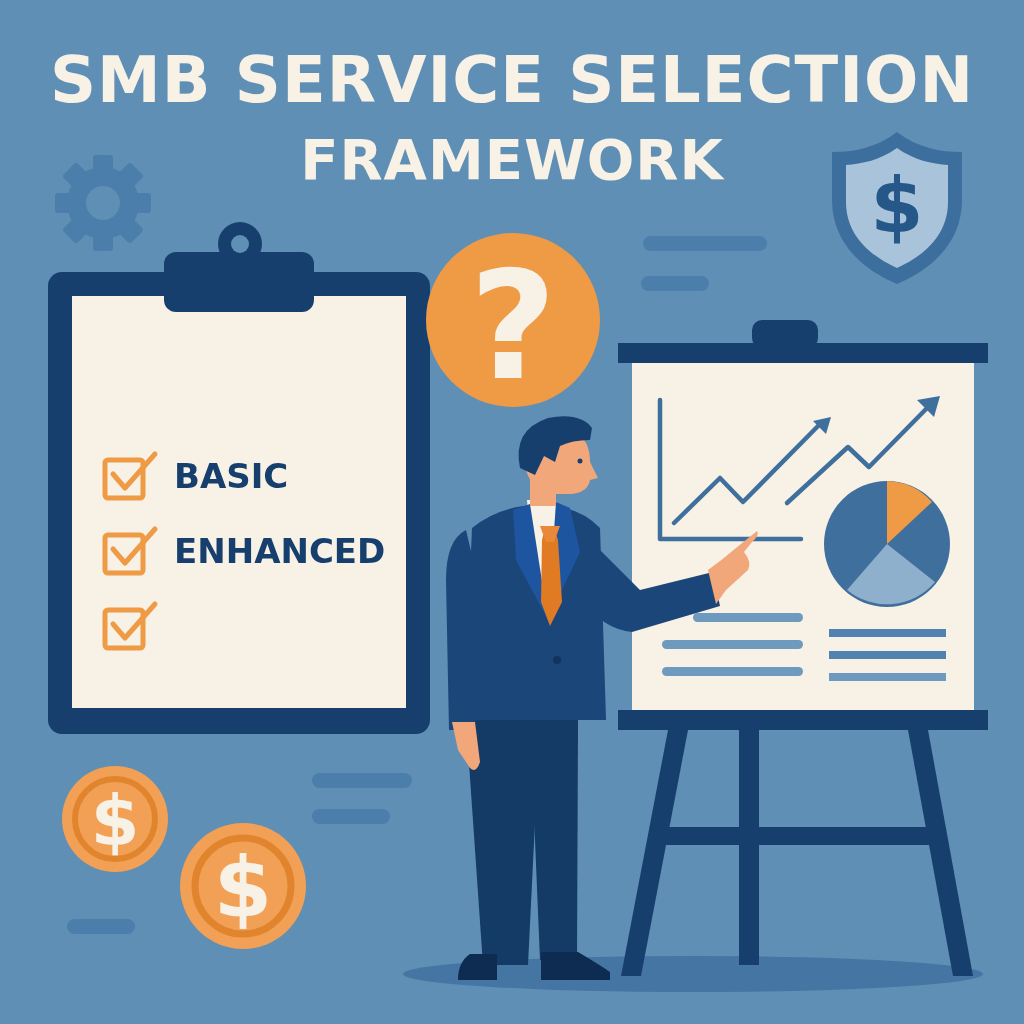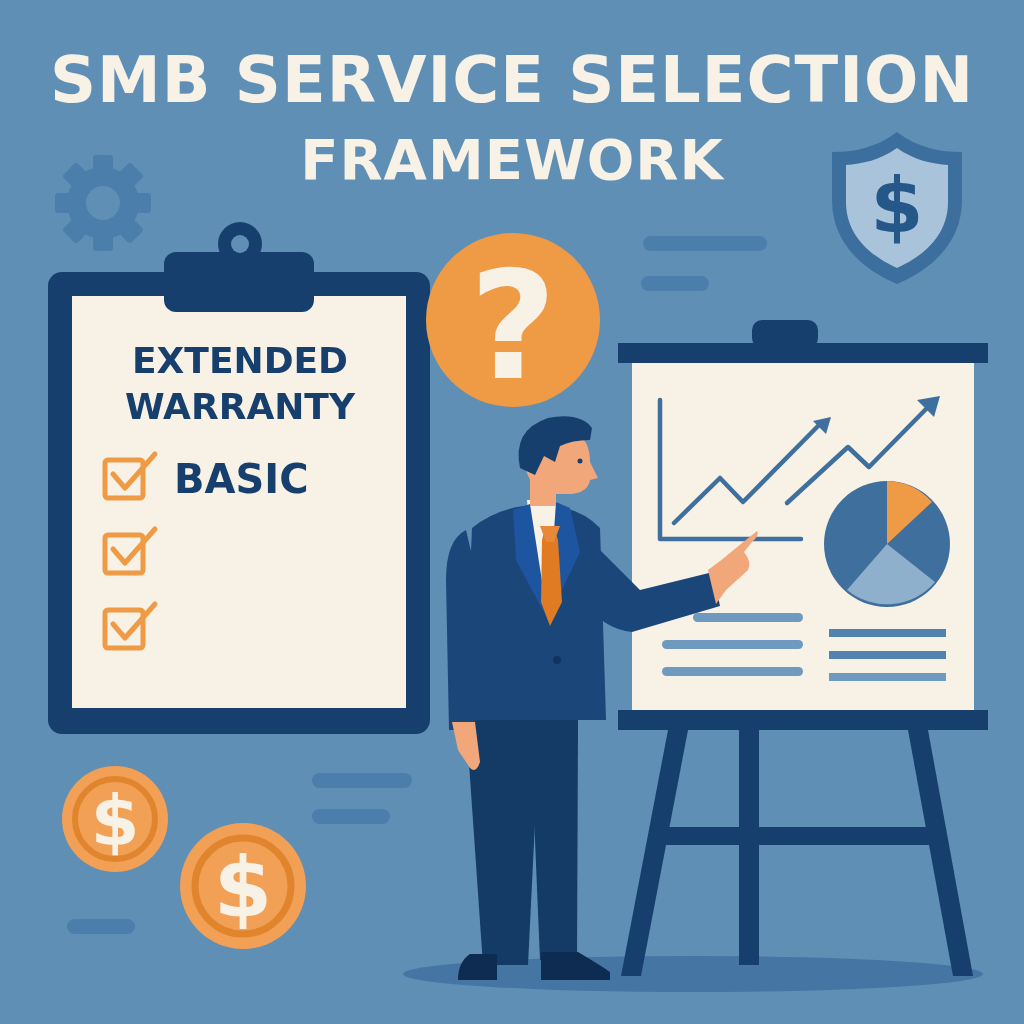--- a/index.html
+++ b/index.html
@@ -4,21 +4,21 @@
 <style>
   html, body { margin:0; padding:0; }
   body { width:1024px; height:1024px; overflow:hidden; background:#5f8fb5; font-family:"DejaVu Sans", sans-serif; }
   .stage { position:relative; width:1024px; height:868px; background:#5f8fb5; }
   .title { position:absolute; left:0; width:1024px; text-align:center; color:#f7f1e6; font-family:"DejaVu Sans", sans-serif; font-weight:bold; letter-spacing:1px; }
   .t1 { top:44px; font-size:64px; line-height:72px; }
   .t2 { top:124px; font-size:56px; line-height:72px; }
   svg.art { position:absolute; left:0; top:0; }
   .clip-text { position:absolute; color:#173f6e; font-family:"DejaVu Sans", sans-serif; font-weight:bold; }
   .ct-head { left:70px; width:340px; text-align:center; font-size:36px; line-height:46px; top:338px; }
-  .item { left:174px; font-size:40px; }
+  .item { left:174px; font-size:34px; }
 </style>
 </head>
 <body>
 
 <div class="stage">
 
   <div class="title t1">SMB SERVICE SELECTION</div>
   <div class="title t2">FRAMEWORK</div>
 
   <svg class="art" width="1024" height="1024" viewBox="0 0 1024 1024">
@@ -163,19 +163,16 @@
       <path d="M526,440 Q540,425 575,432 Q590,440 590,462 L598,478 L590,480 Q588,492 572,494 L550,494 Q532,490 526,470 Z" fill="#f2a77a"></path>
 
       <ellipse cx="536" cy="470" rx="8" rx2="8" ry="10" fill="#f2a77a"></ellipse>
 
       <path d="M520,468 Q512,430 548,418 Q580,412 592,428 L590,440 Q572,440 560,446 L555,462 L544,456 L535,475 Z" fill="#173f6e"></path>
 
       <circle cx="580" cy="461" r="2.5" fill="#173f6e"></circle>
     </g>
   </svg>
 
-  <div class="clip-text ct-head">
-    <div>EXTENDED</div>
-    <div>WARRANTY</div>
-  </div>
   <div class="clip-text item" style="top:456px;">BASIC</div>
+  <div class="clip-text item" style="top:531px;">ENHANCED</div>
 
 </div>
 
 </body></html>

